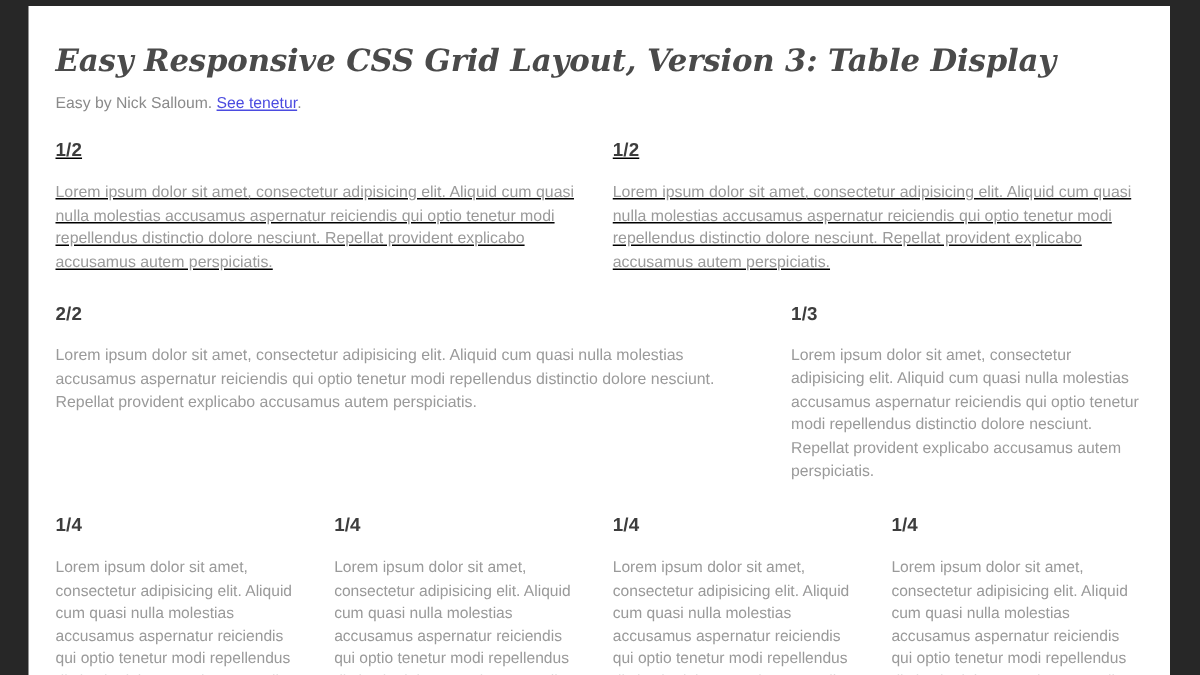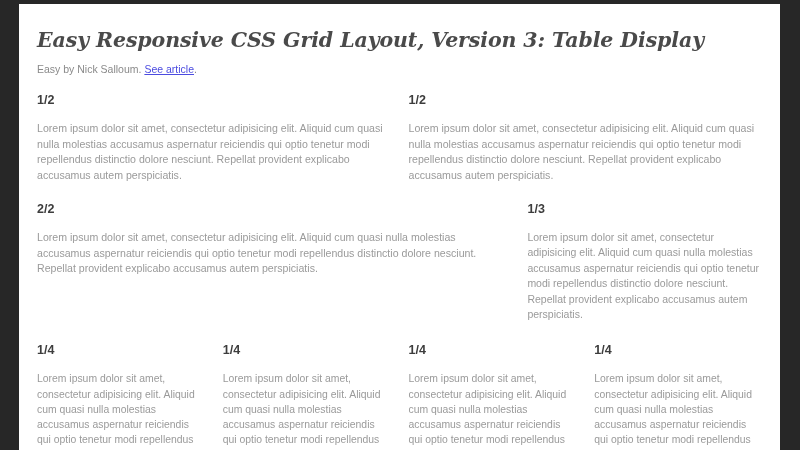--- a/index.html
+++ b/index.html
@@ -65,21 +65,21 @@
     table-layout: fixed;
     border-collapse: collapse;
   }
 
   .grid-cell {
     display: table-cell;
     vertical-align: top;
     padding: 0 9px;
   }
 
-  .row-halves  { margin-top: 16px; }
+  .row-halves  { margin-top: 16px; text-decoration: underline; }
   .row-thirds  { margin-top: 18px; }
   .row-quarters{ margin-top: 20px; }
 
   .w-1-2 { width: 50%; }
   .w-2-3 { width: 66.0%; }
   .w-1-3 { width: 34.0%; margin-top: 40px; }
   .w-1-4 { width: 25%; }
 
   .cell-title {
     font-size: 12.5px;
@@ -102,21 +102,21 @@
 </head>
 <body>
 
 <div class="page-sheet">
   <div class="page-inner">
 
     <h1 class="site-title">Easy Responsive CSS Grid Layout, Version 3: Table Display</h1>
 
     <p class="byline">
       <span>Easy by Nick Salloum.</span>
-      <a href="#">See article</a><span>.</span>
+      <a href="#">See tenetur</a><span>.</span>
     </p>
 
     <div class="grid-row row-halves">
       <div class="grid-cell w-1-2">
         <div class="cell-title">1/2</div>
         <div class="cell-body">Lorem ipsum dolor sit amet, consectetur adipisicing elit. Aliquid cum quasi nulla molestias accusamus aspernatur reiciendis qui optio tenetur modi repellendus distinctio dolore nesciunt. Repellat provident explicabo accusamus autem perspiciatis.</div>
       </div>
       <div class="grid-cell w-1-2">
         <div class="cell-title">1/2</div>
         <div class="cell-body">Lorem ipsum dolor sit amet, consectetur adipisicing elit. Aliquid cum quasi nulla molestias accusamus aspernatur reiciendis qui optio tenetur modi repellendus distinctio dolore nesciunt. Repellat provident explicabo accusamus autem perspiciatis.</div>

